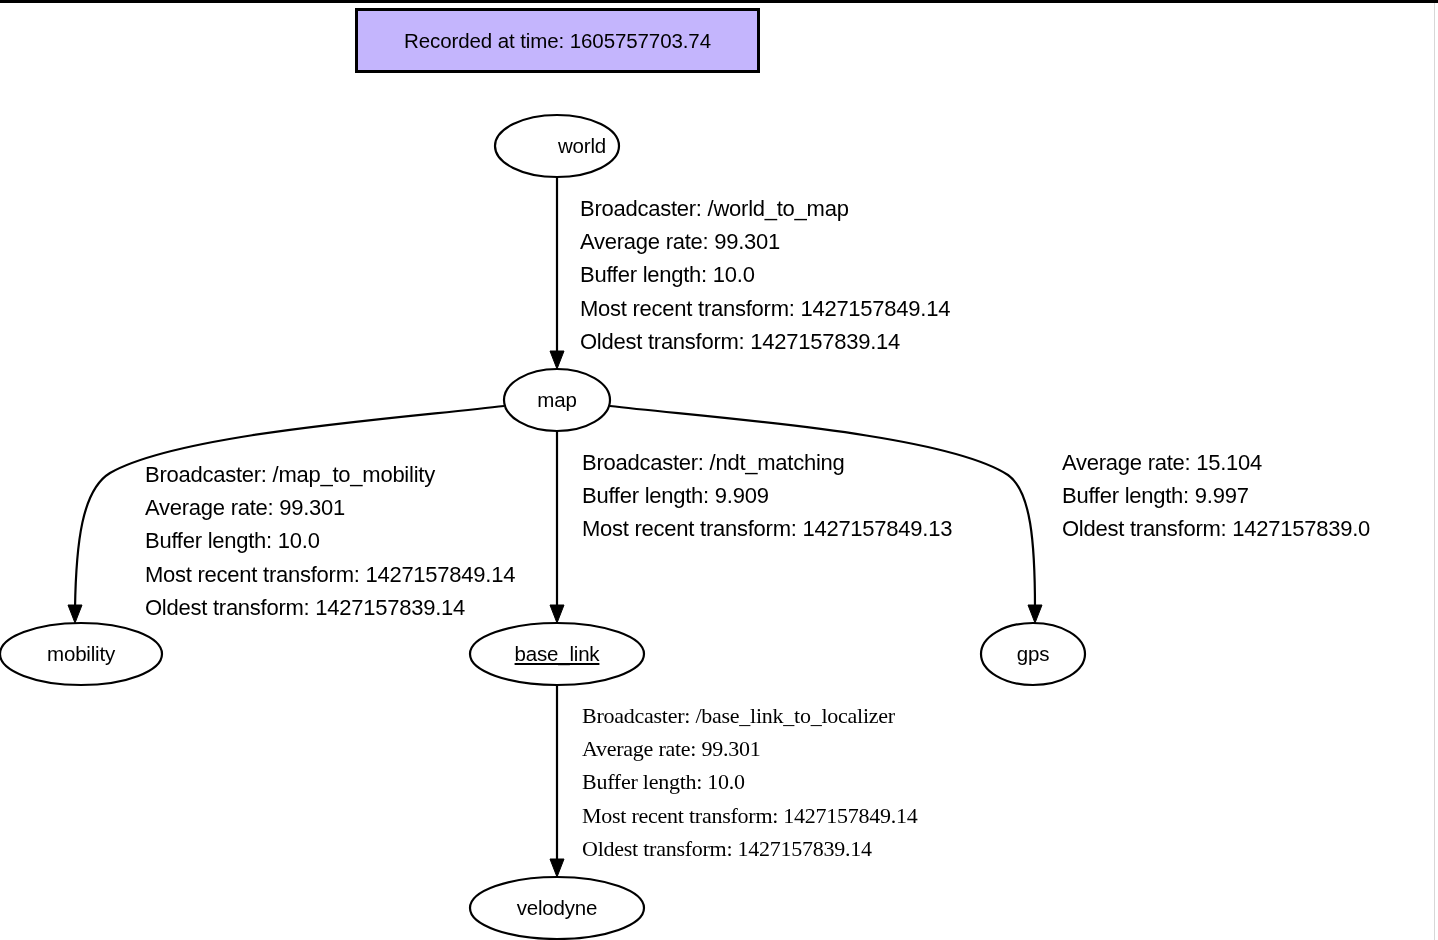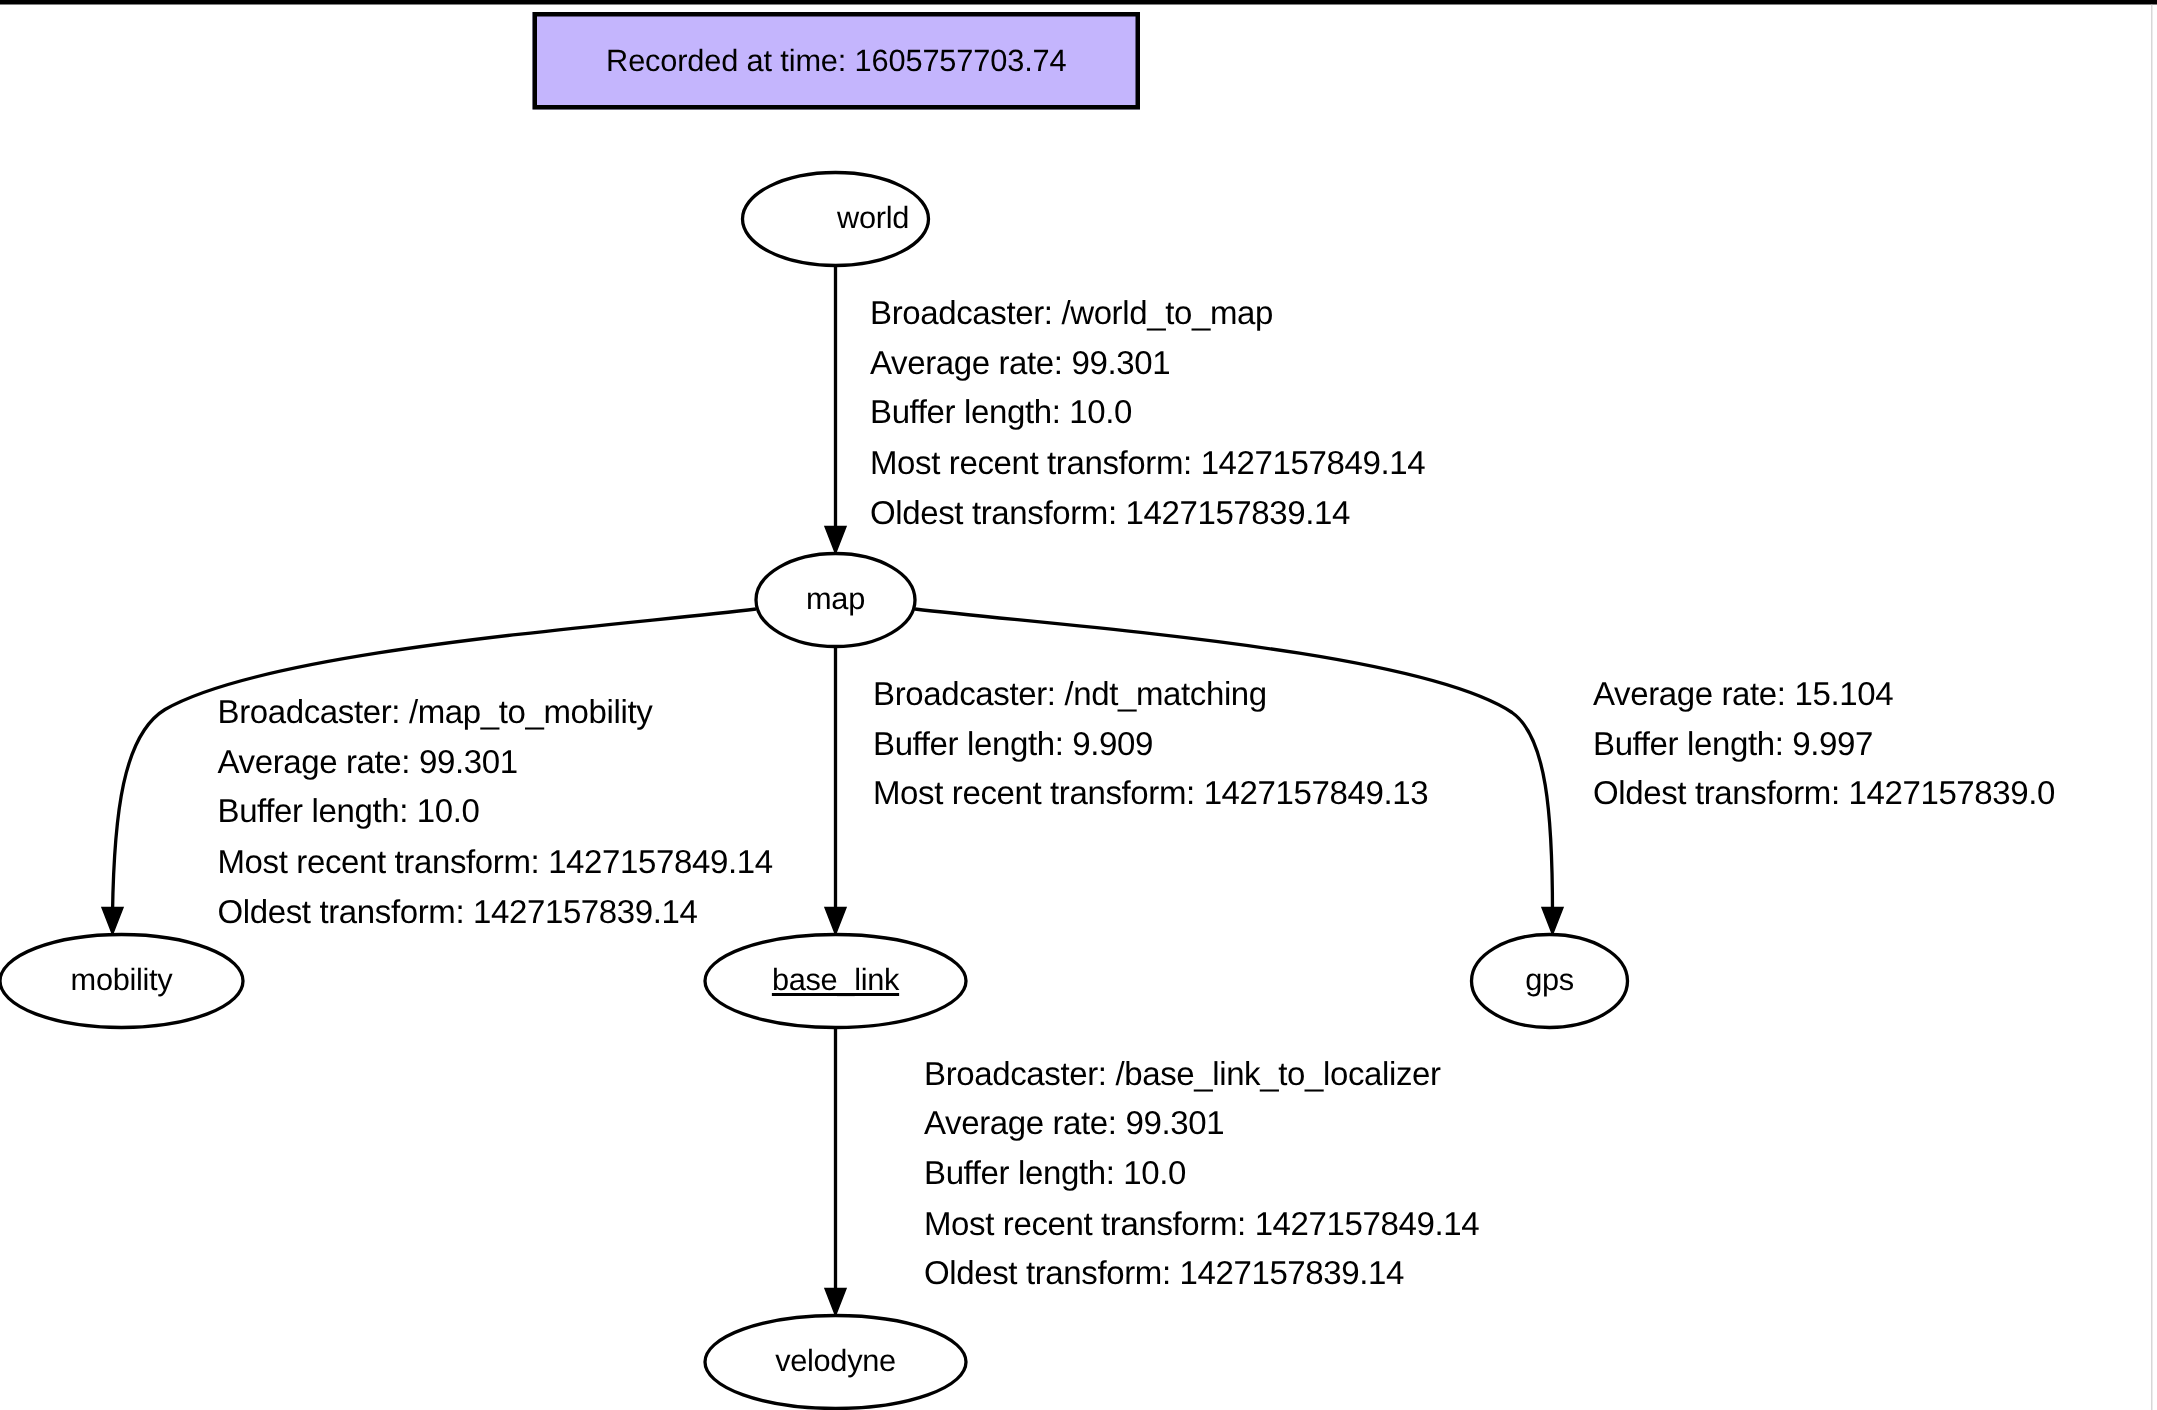--- a/index.html
+++ b/index.html
@@ -159,21 +159,21 @@
       <div class="edge-info" style="left: 582px; top: 443px;">
         <div>Broadcaster: /ndt_matching</div>
         <div>Buffer length: 9.909</div>
         <div>Most recent transform: 1427157849.13</div>
       </div>
       <div class="edge-info" style="left: 1062px; top: 443px;">
         <div>Average rate: 15.104</div>
         <div>Buffer length: 9.997</div>
         <div>Oldest transform: 1427157839.0</div>
       </div>
-      <div class="edge-info" style="left: 616px; top: 696px;">
+      <div class="edge-info" style="left: 582px; top: 696px; font-family: Liberation Serif, serif;">
         <div>Broadcaster: /base_link_to_localizer</div>
         <div>Average rate: 99.301</div>
         <div>Buffer length: 10.0</div>
         <div>Most recent transform: 1427157849.14</div>
         <div>Oldest transform: 1427157839.14</div>
       </div>
     </div>
 
 </div>
 

